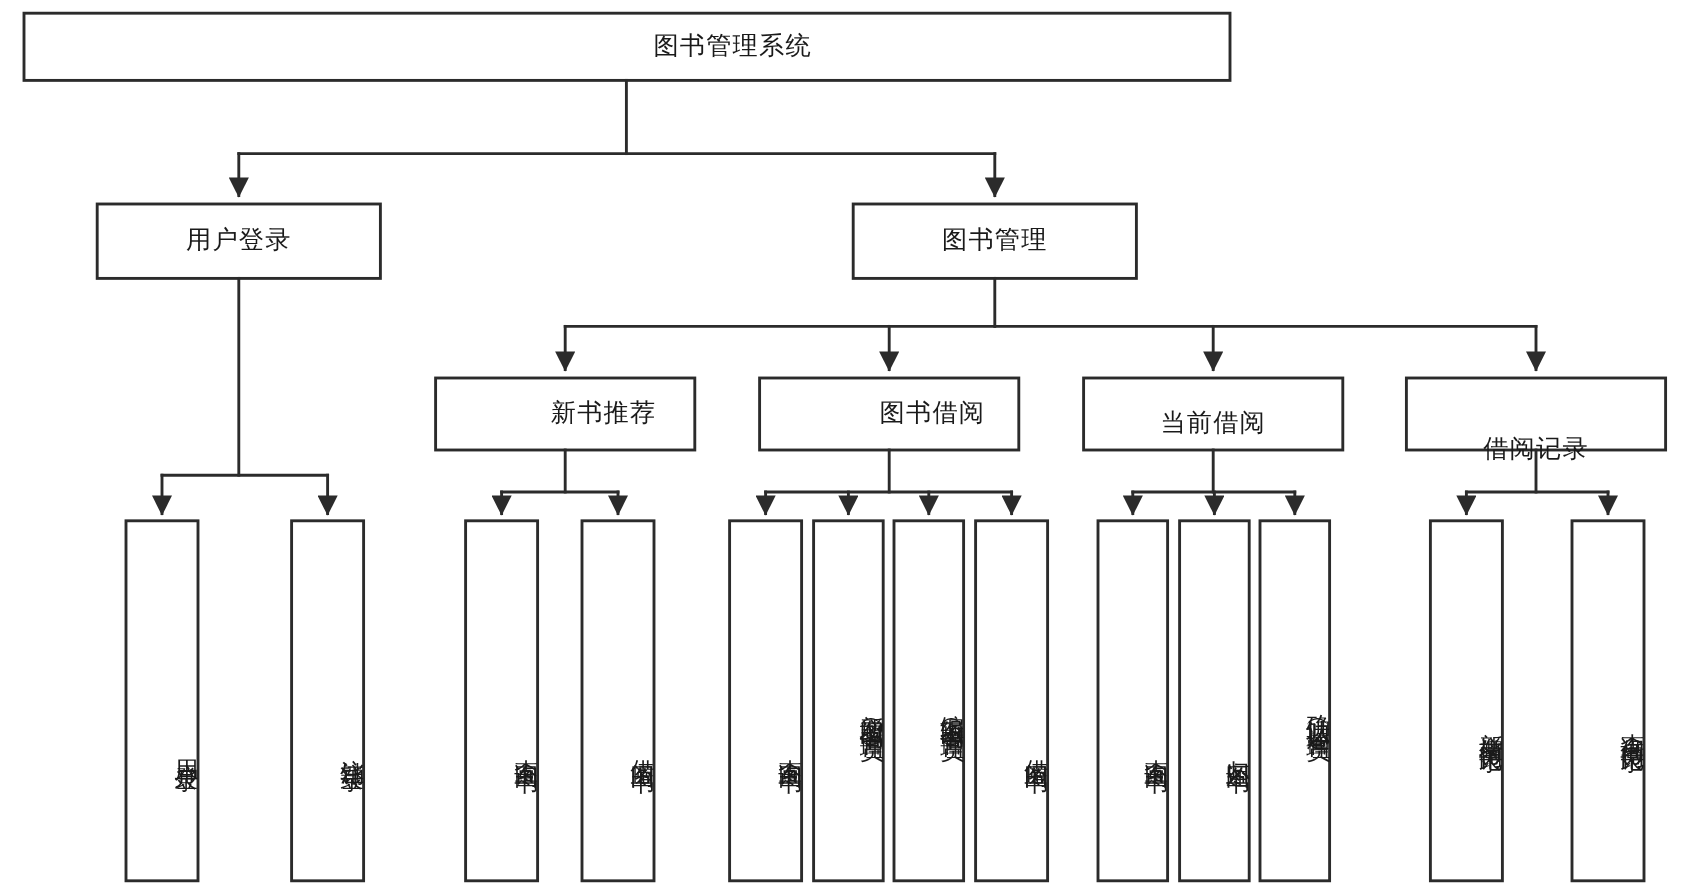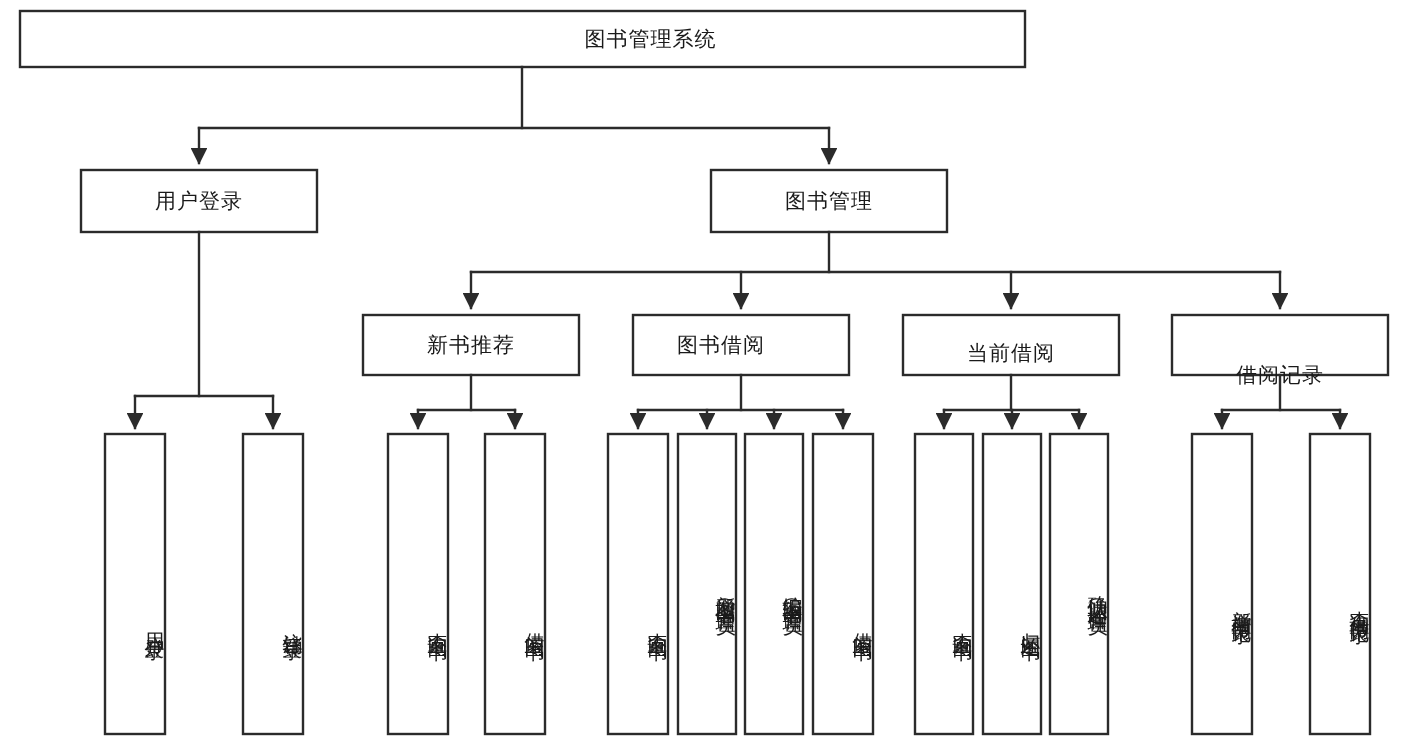--- a/index.html
+++ b/index.html
@@ -138,27 +138,27 @@
     <path class="connector" marker-end="url(#arrow)" d="M 944 410 L 944 428"></path>
     <path class="connector" marker-end="url(#arrow)" d="M 1012 410 L 1012 428"></path>
     <path class="connector" marker-end="url(#arrow)" d="M 1079 410 L 1079 428"></path>
 
     <path class="connector" d="M 1280 375 L 1280 410"></path>
     <path class="connector" d="M 1222 410 L 1340 410"></path>
     <path class="connector" marker-end="url(#arrow)" d="M 1222 410 L 1222 428"></path>
     <path class="connector" marker-end="url(#arrow)" d="M 1340 410 L 1340 428"></path>
   </svg>
 
-  <div class="node-label" style="left:20px; top:11px; width:1181px; height:56px;margin-left:40px;">图书管理系统</div>
+  <div class="node-label" style="left:20px; top:11px; width:1181px; height:56px;">图书管理系统</div>
 
   <div class="node-label" style="left:81px; top:170px; width:236px; height:62px;">用户登录</div>
   <div class="node-label" style="left:711px; top:170px; width:236px; height:62px;">图书管理</div>
 
-  <div class="node-label" style="left:363px; top:315px; width:216px; height:60px;">新书推荐</div>
-  <div class="node-label" style="left:613px; top:315px; width:216px; height:60px;">图书借阅</div>
+  <div class="node-label" style="left:363px; top:315px; width:216px; height:60px;padding-left:32px;">新书推荐</div>
+  <div class="node-label" style="left:669px; top:315px; width:216px; height:60px;">图书借阅</div>
   <div class="node-label" style="left:903px; top:315px; width:216px; height:76px;">当前借阅</div>
   <div class="node-label" style="left:1172px; top:315px; width:216px; height:60px;margin-top:30px;">借阅记录</div>
 
   <div class="node-label vertical" style="left:105px; top:500px; width:60px; height:240px;">用户登录</div>
   <div class="node-label vertical" style="left:243px; top:500px; width:60px; height:240px;">注销登录</div>
   <div class="node-label vertical" style="left:388px; top:500px; width:60px; height:240px;">查询图书</div>
   <div class="node-label vertical" style="left:485px; top:500px; width:60px; height:240px;">借阅图书</div>
   <div class="node-label vertical" style="left:608px; top:500px; width:60px; height:240px;">查询图书</div>
   <div class="node-label vertical" style="left:678px; top:440px; width:58px; height:300px;">新增图书（管理员）</div>
   <div class="node-label vertical" style="left:745px; top:440px; width:58px; height:300px;">编辑图书（管理员）</div>

